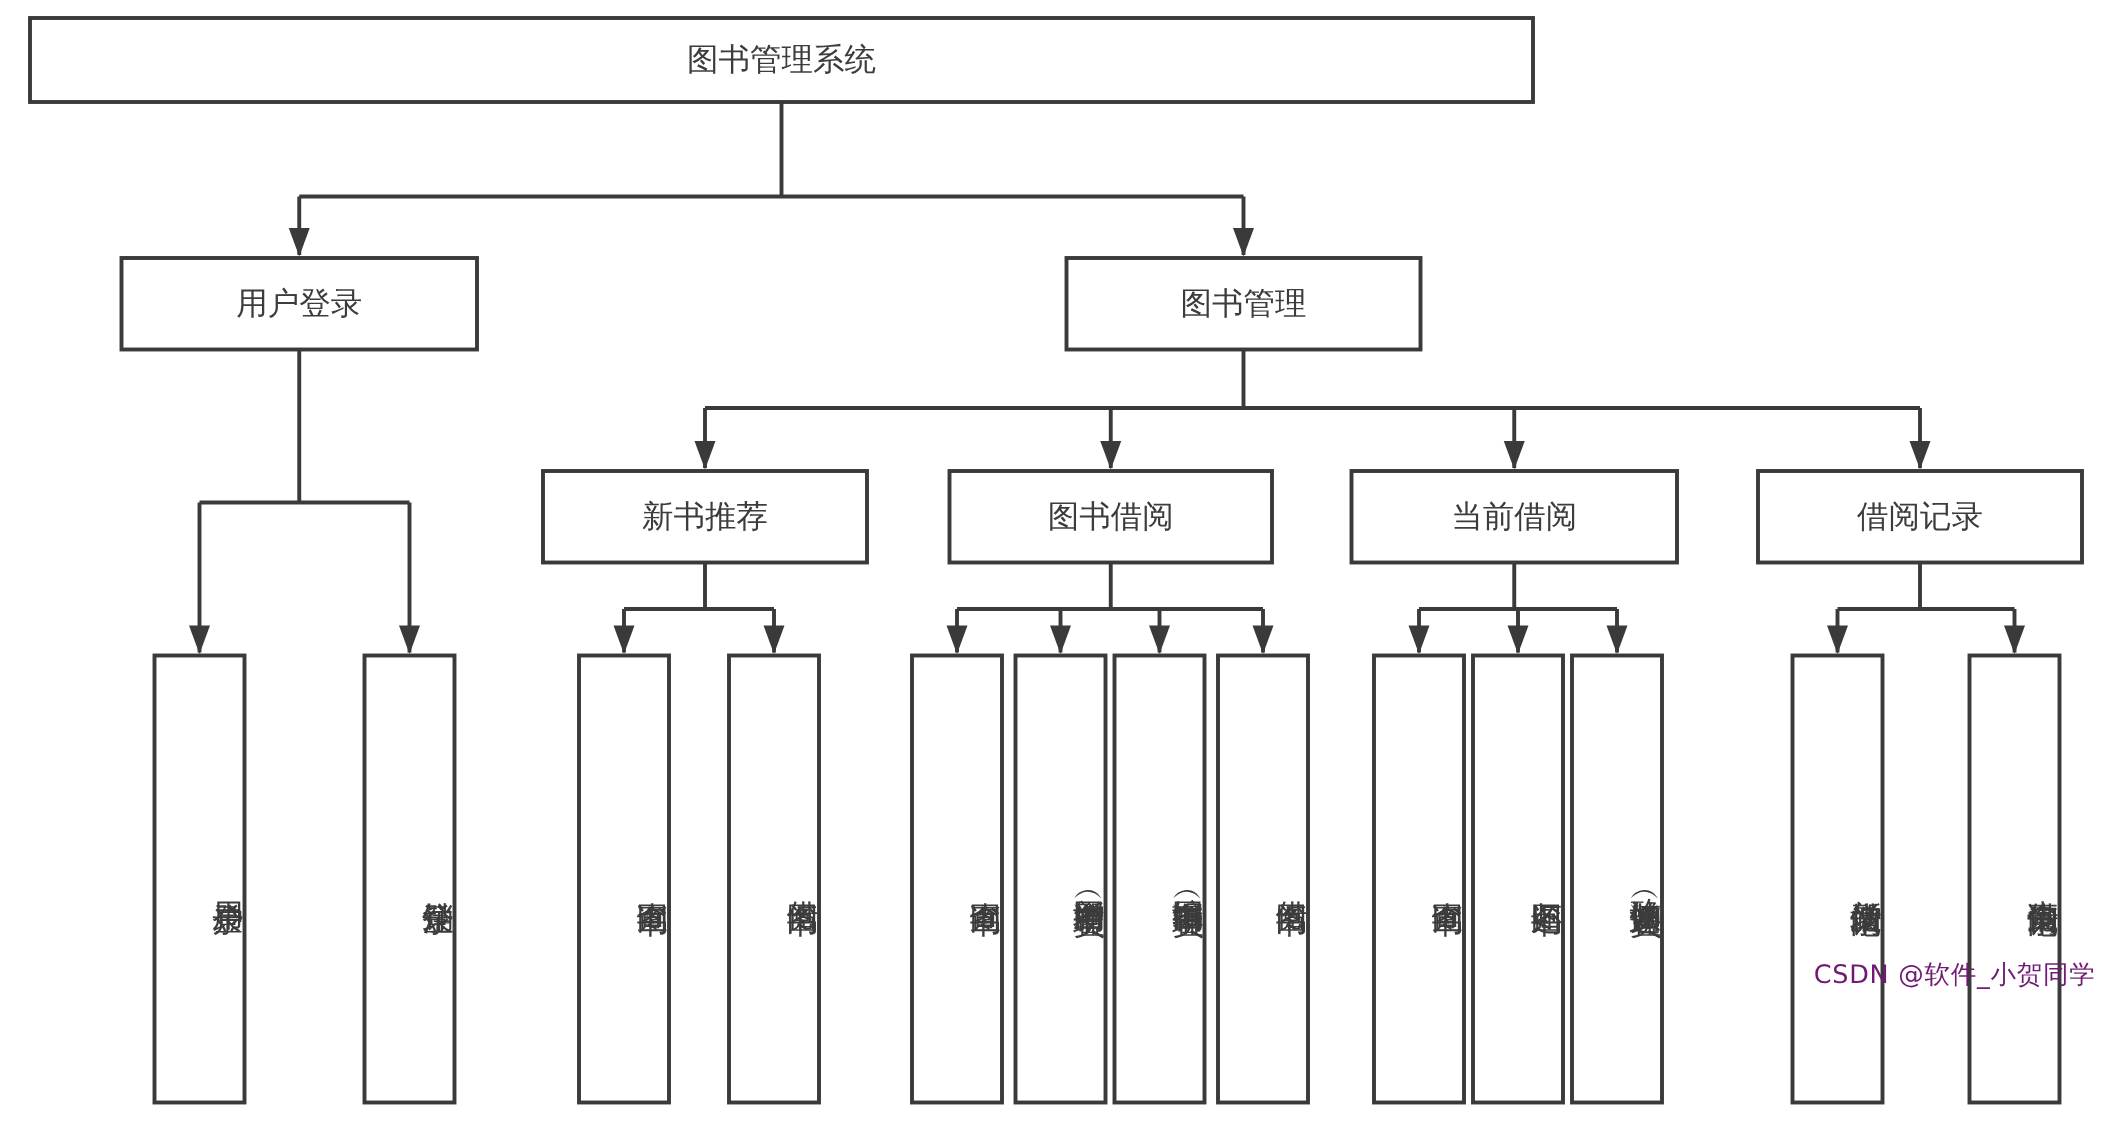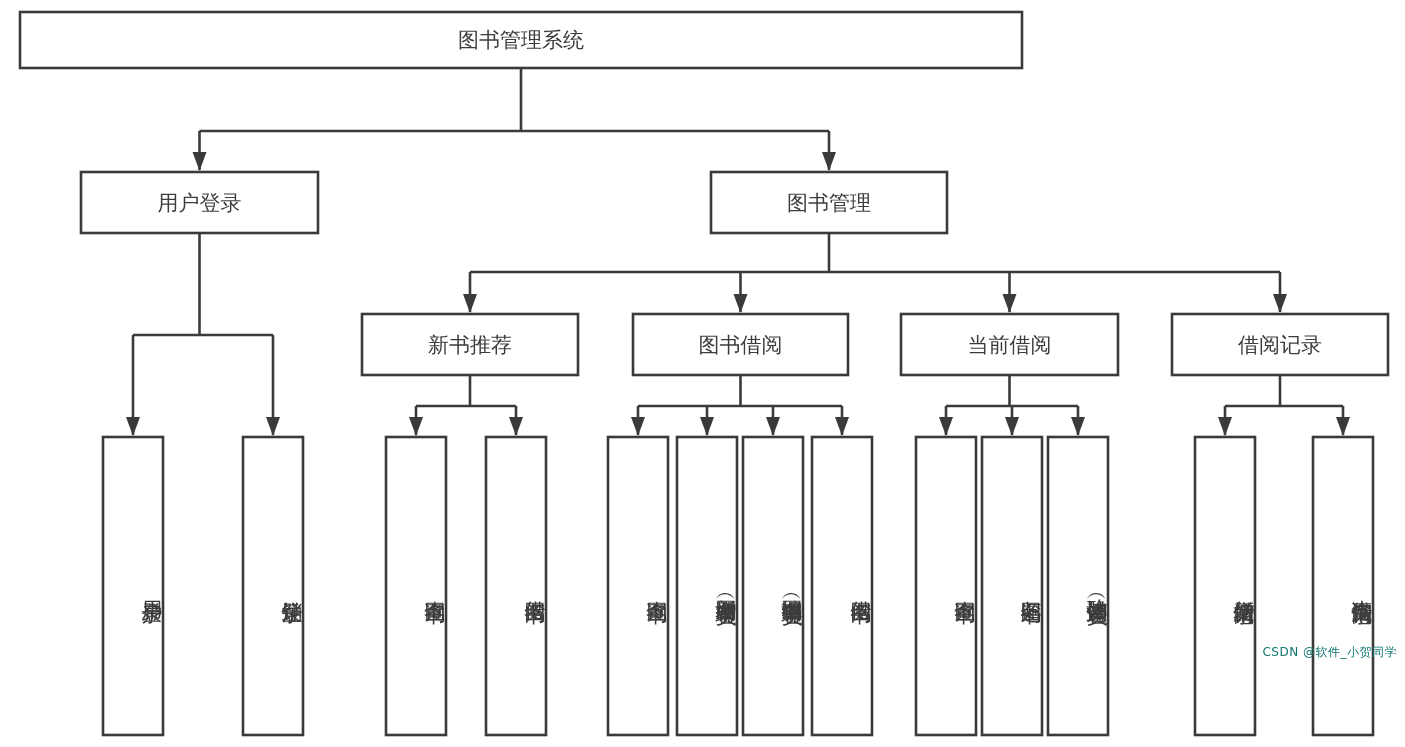--- a/index.html
+++ b/index.html
@@ -62,22 +62,22 @@
     align-items: flex-start;
     justify-content: center;
     white-space: nowrap;
     pointer-events: none;
   }
   .watermark {
     position: absolute;
     right: 8px;
     bottom: 4px;
     font-family: "DejaVu Sans", "Liberation Sans", sans-serif;
-    font-size: 12px;
-    color: #0f766e;
+    font-size: 17px;
+    color: #701a75;
     white-space: nowrap;
     letter-spacing: 0.5px;
   }
 </style>
 </head>
 <body>
 
 <div id="diagram-root">
   <svg class="flow" id="flow-svg" viewBox="0 0 1405 747">
       <path class="connector" d="M 521 68 L 521 131"></path>

